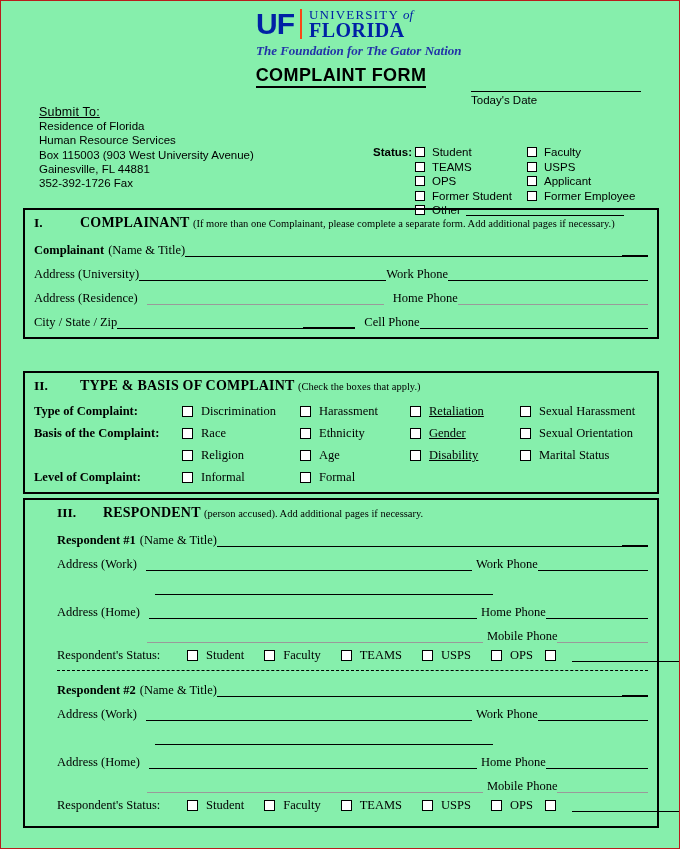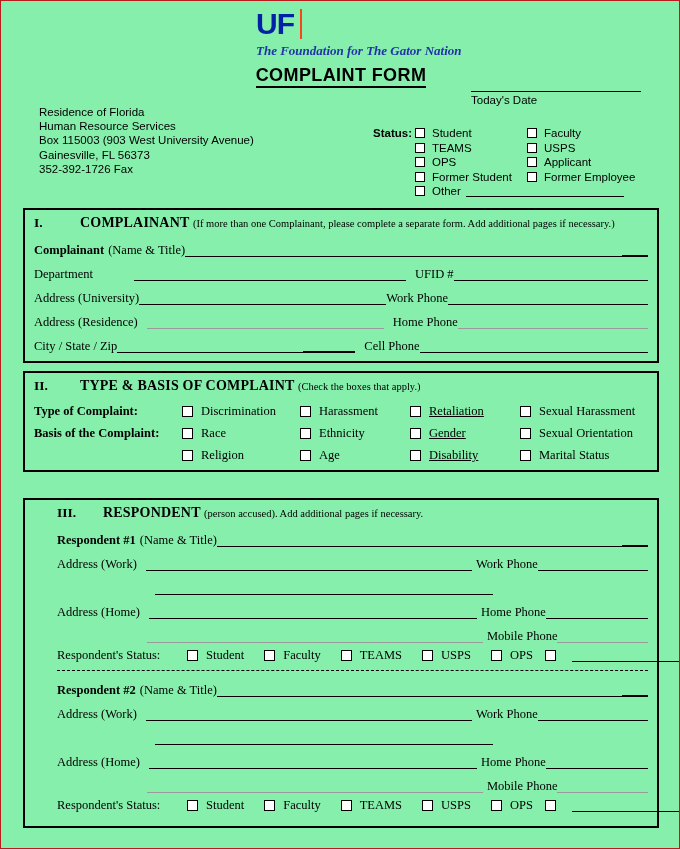--- a/index.html
+++ b/index.html
@@ -128,21 +128,21 @@
   .date-label {
     font-family: "Liberation Sans", sans-serif;
     font-size: 11.5px;
     margin-top: 2px;
   }
 
   
   .status-wrap {
     position: absolute;
     left: 372px;
-    top: 125px;
+    top: 144px;
     font-family: "Liberation Sans", sans-serif;
     font-size: 11.5px;
   }
   .status-label {
     position: absolute;
     left: 0;
     top: 1px;
     font-weight: bold;
   }
   .status-cols {
@@ -302,31 +302,36 @@
 </style>
 </head>
 <body>
 
 <div id="page">
 
   <div class="logo-wrap">
     <div class="logo-row">
       <div class="logo-uf">UF</div>
       <div class="logo-divider"></div>
+      <div class="logo-words">
+        <span class="logo-univ"><span>UNIVERSITY</span> <span class="of">of</span></span>
+        <span class="logo-florida">FLORIDA</span>
+      </div>
     </div>
     <div class="logo-tagline">The Foundation for The Gator Nation</div>
   </div>
 
   <div class="form-title"><span>COMPLAINT FORM</span></div>
 
   <div class="submit-block">
+    <div class="submit-head">Submit To:</div>
     <div>Residence of Florida</div>
     <div>Human Resource Services</div>
     <div>Box 115003 (903 West University Avenue)</div>
-    <div>Gainesville, FL  56373</div>
+    <div>Gainesville, FL  44881</div>
     <div>352-392-1726 Fax</div>
   </div>
 
   <div class="date-wrap">
     <div class="date-line"></div>
     <div class="date-label">Today's Date</div>
   </div>
 
   <div class="status-wrap">
     <div class="status-label">Status:</div>
@@ -387,27 +392,20 @@
     </div>
 
     <div class="frow">
       <span class="flabel b">Complainant</span>
         <span class="sp4"></span>
         <span class="flabel">(Name &amp; Title)</span>
       <span class="fline"></span>
       <span class="fline thick"></span>
     </div>
 
-    <div class="frow">
-      <span class="flabel" style="width:100px;flex:0 0 auto;">Department</span>
-      <span class="f-left-a" style="width:272px;"></span>
-        <span class="sp8"></span>
-      <span class="flabel">UFID #</span>
-      <span class="f-right"></span>
-    </div>
 
     <div class="frow">
       <span class="flabel">Address (University)</span>
       <span class="f-left-a" style="width:247px;"></span>
       <span class="flabel">Work Phone</span>
       <span class="f-right"></span>
     </div>
 
     <div class="frow">
       <span class="flabel">Address (Residence)</span>
@@ -486,20 +484,31 @@
       <span class="chk-item w3">
           <span class="cb2"></span>
           <span>Disability</span>
         </span>
       <span class="chk-item">
           <span class="cb2"></span>
           <span>Marital Status</span>
         </span>
     </div>
 
+    <div class="chk-row">
+      <span class="chk-lead">Level of Complaint:</span>
+      <span class="chk-item w1">
+          <span class="cb2"></span>
+          <span>Informal</span>
+        </span>
+      <span class="chk-item w2">
+          <span class="cb2"></span>
+          <span>Formal</span>
+        </span>
+    </div>
   </div>
 
   <div class="section" id="section-3">
     <div class="sec-head">
       <span class="sec-num">III.</span><span class="sec-title">RESPONDENT</span> <span class="sec-note">(person accused).  Add additional pages if necessary.</span>
     </div>
 
     <div class="frow">
       <span class="flabel b">Respondent #1</span>
         <span class="sp4"></span>

